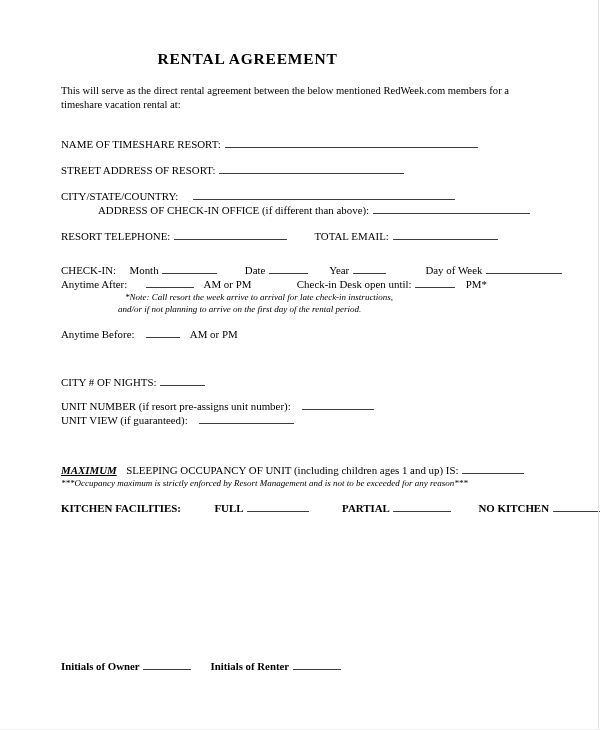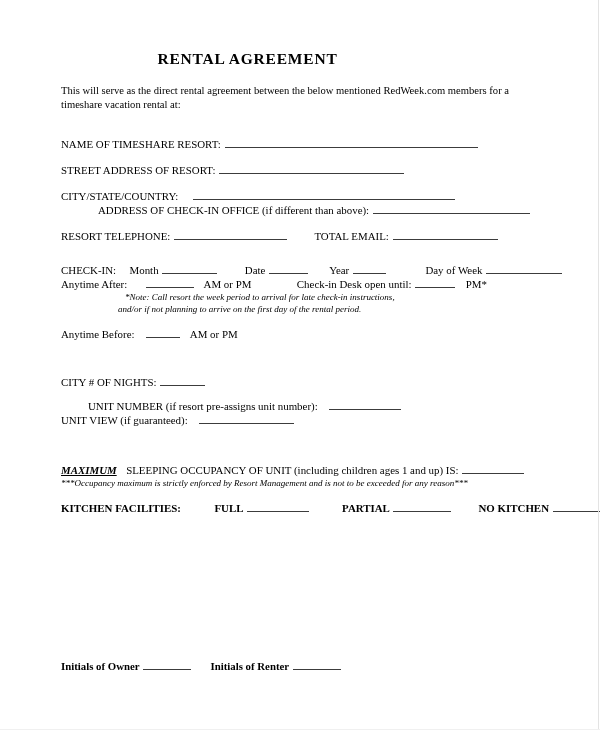--- a/index.html
+++ b/index.html
@@ -174,38 +174,38 @@
     <span class="blank" style="width:48px;"></span>
     <span class="sp" style="width:5px;"></span>
     <span>AM  or  PM</span>
     <span class="sp" style="width:40px;"></span>
     <span>Check-in Desk open until:</span>
     <span class="blank" style="width:40px;"></span>
     <span class="sp" style="width:5px;"></span>
     <span>PM*</span>
   </div>
 
-  <div class="row note note-indent" style="top:291px;">*Note: Call resort the week period to arrival for late check-in instructions,</div>
+  <div class="row note note-indent" style="top:291px;">*Note: Call resort the week arrive to arrival for late check-in instructions,</div>
   <div class="row note note-indent2" style="top:303px;">and/or if not planning to arrive on the first day of the rental period.</div>
 
 
   <div class="row" style="top:327px;">
     <span>Anytime Before:</span>
     <span class="sp" style="width:5px;"></span>
     <span class="blank" style="width:34px;"></span>
     <span class="sp" style="width:5px;"></span>
     <span>AM  or  PM</span>
   </div>
 
   <div class="row" style="top:375px;">
     <span>CITY # OF NIGHTS:</span>
     <span class="blank" style="width:45px;"></span>
   </div>
 
-  <div class="row" style="top:399px;margin-left:27px;">
+  <div class="row" style="top:399px;">
     <span>UNIT NUMBER (if resort pre-assigns unit number):</span>
     <span class="sp" style="width:5px;"></span>
     <span class="blank" style="width:72px;"></span>
   </div>
 
   <div class="row" style="top:413px;">
     <span>UNIT VIEW (if guaranteed):</span>
     <span class="sp" style="width:5px;"></span>
     <span class="blank" style="width:95px;"></span>
   </div>

